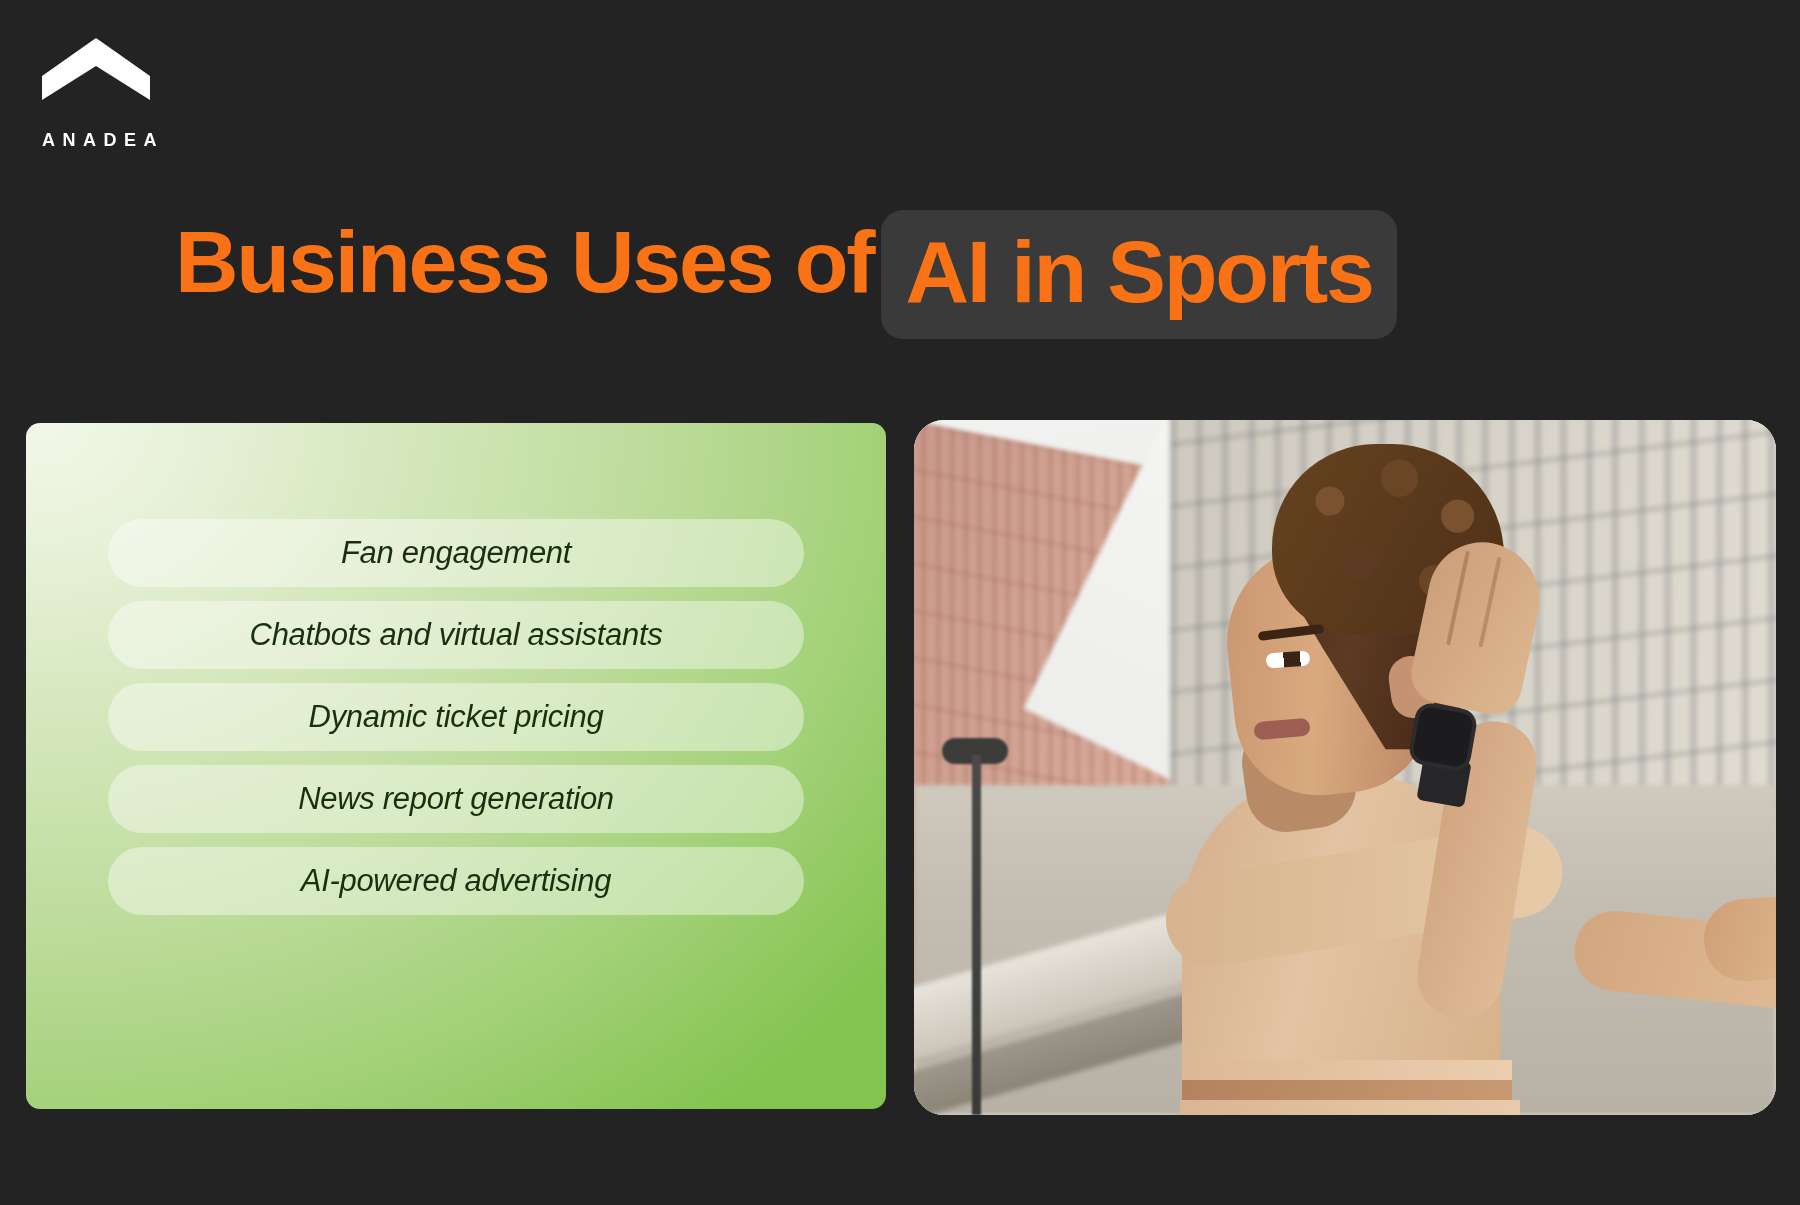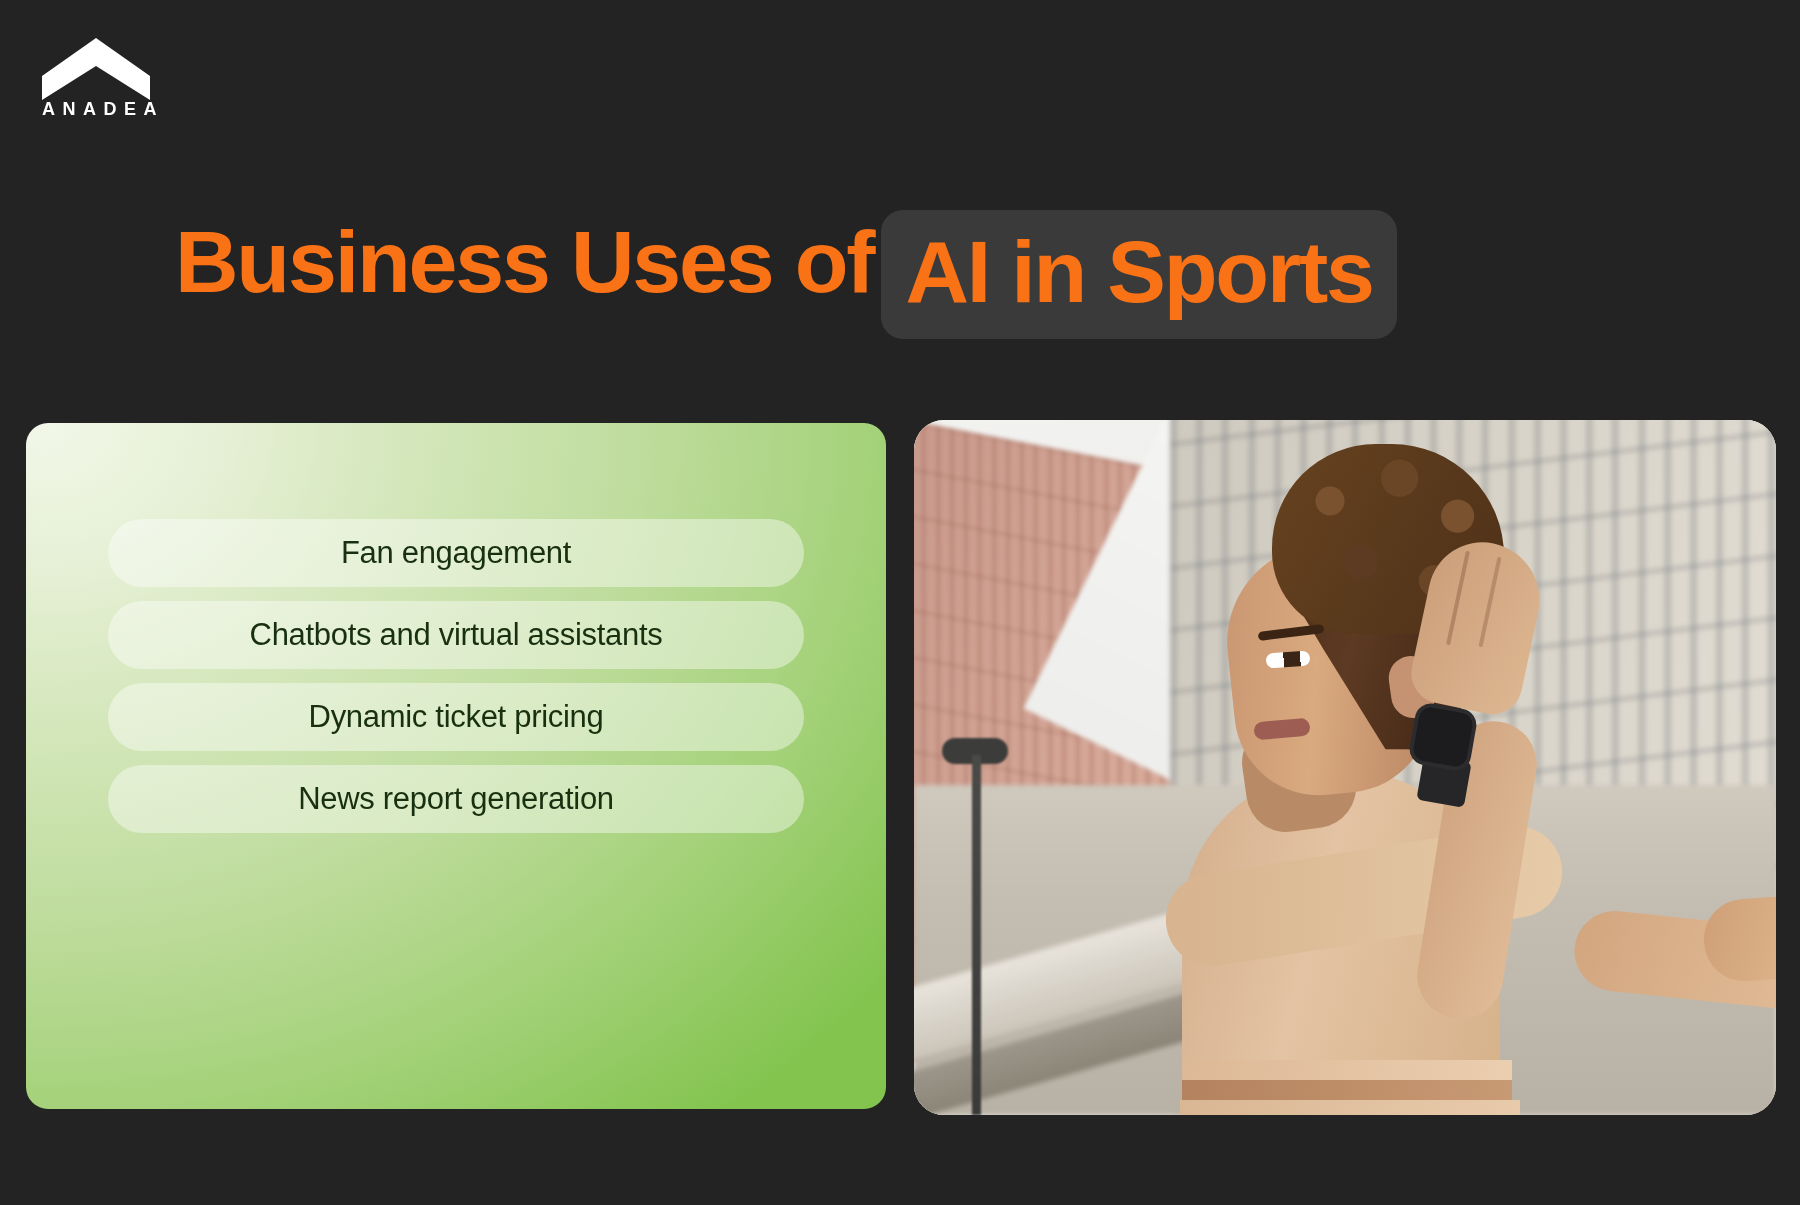--- a/index.html
+++ b/index.html
@@ -8,21 +8,21 @@
     background:#232323;
     font-family:"Liberation Sans", sans-serif;
     overflow:hidden;
   }
   .page { position:relative; width:1800px; height:1205px; background:#232323; }
 
   
   .logo { position:absolute; left:42px; top:38px; width:150px; }
   .logo-mark { width:108px; height:62px; display:block; }
   .logo-word {
-    margin-top:0;
+    margin-top:31px;
     color:#ffffff;
     font-size:18px;
     font-weight:700;
     letter-spacing:7.5px;
     line-height:1;
     font-family:"Liberation Sans", sans-serif;
   }
 
   
   .title {
@@ -47,30 +47,31 @@
     position:relative;
     top:10px;
     line-height:0.92;
   }
 
   
   .green-card {
     position:absolute;
     left:26px; top:423px;
     width:860px; height:686px;
-    border-radius:22px;
+    border-radius:14px;
     background:
       radial-gradient(125% 130% at 2% 0%,
         #f2f7e8 0%,
         #e6f0d6 16%,
         #d4e7bb 34%,
         #bedc9c 56%,
         #a3d178 78%,
         #83c44f 100%);
     overflow:hidden;
+    font-style:italic;
   }
   .pill-list {
     position:absolute;
     left:82px; right:82px;
     top:96px;
     display:flex;
     flex-direction:column;
     gap:14px;
   }
   .pill {
@@ -328,20 +329,23 @@
       </div>
       <div class="pill">
         <span class="pill-label">Chatbots and virtual assistants</span>
       </div>
       <div class="pill">
         <span class="pill-label">Dynamic ticket pricing</span>
       </div>
       <div class="pill">
         <span class="pill-label">News report generation</span>
       </div>
+      <div class="pill">
+        <span class="pill-label">AI-powered advertising</span>
+      </div>
     </div>
   </section>
 
   <section class="photo-card">
     <div class="photo" aria-label="Woman in beige athletic top stretching her arm outdoors with a smartwatch, city office buildings behind her">
       <div class="sky"></div>
       <div class="bldg-left"></div>
       <div class="sky-wedge"></div>
       <div class="bldg-right"></div>
       <div class="wall"></div>

